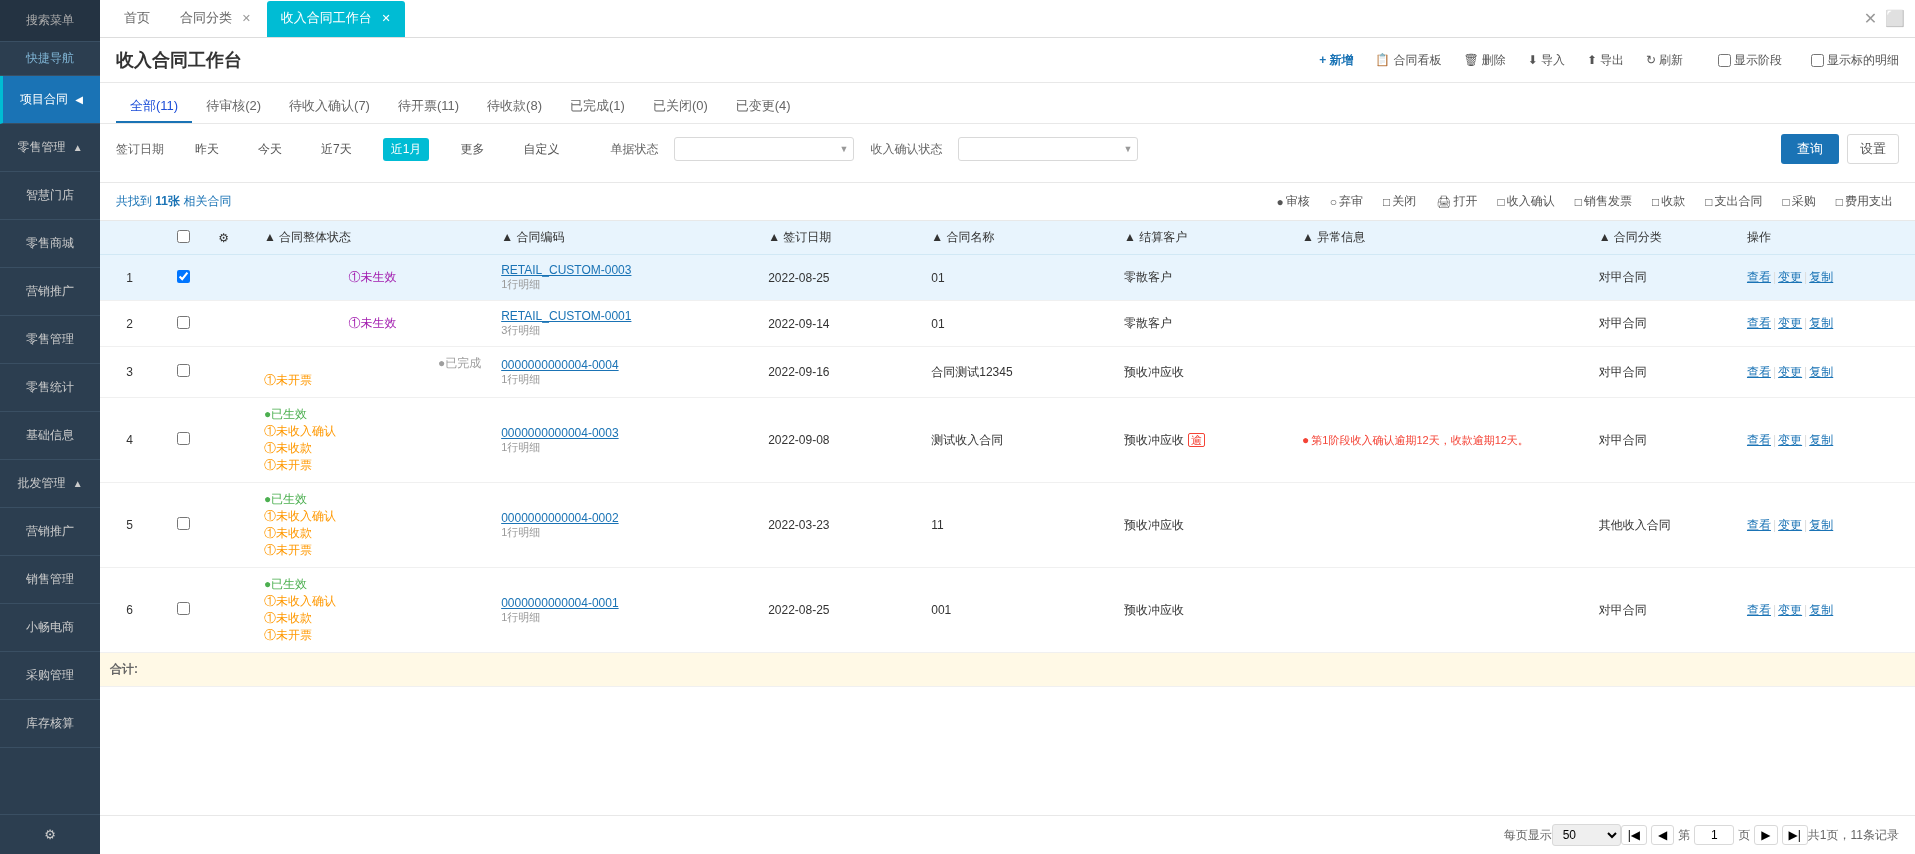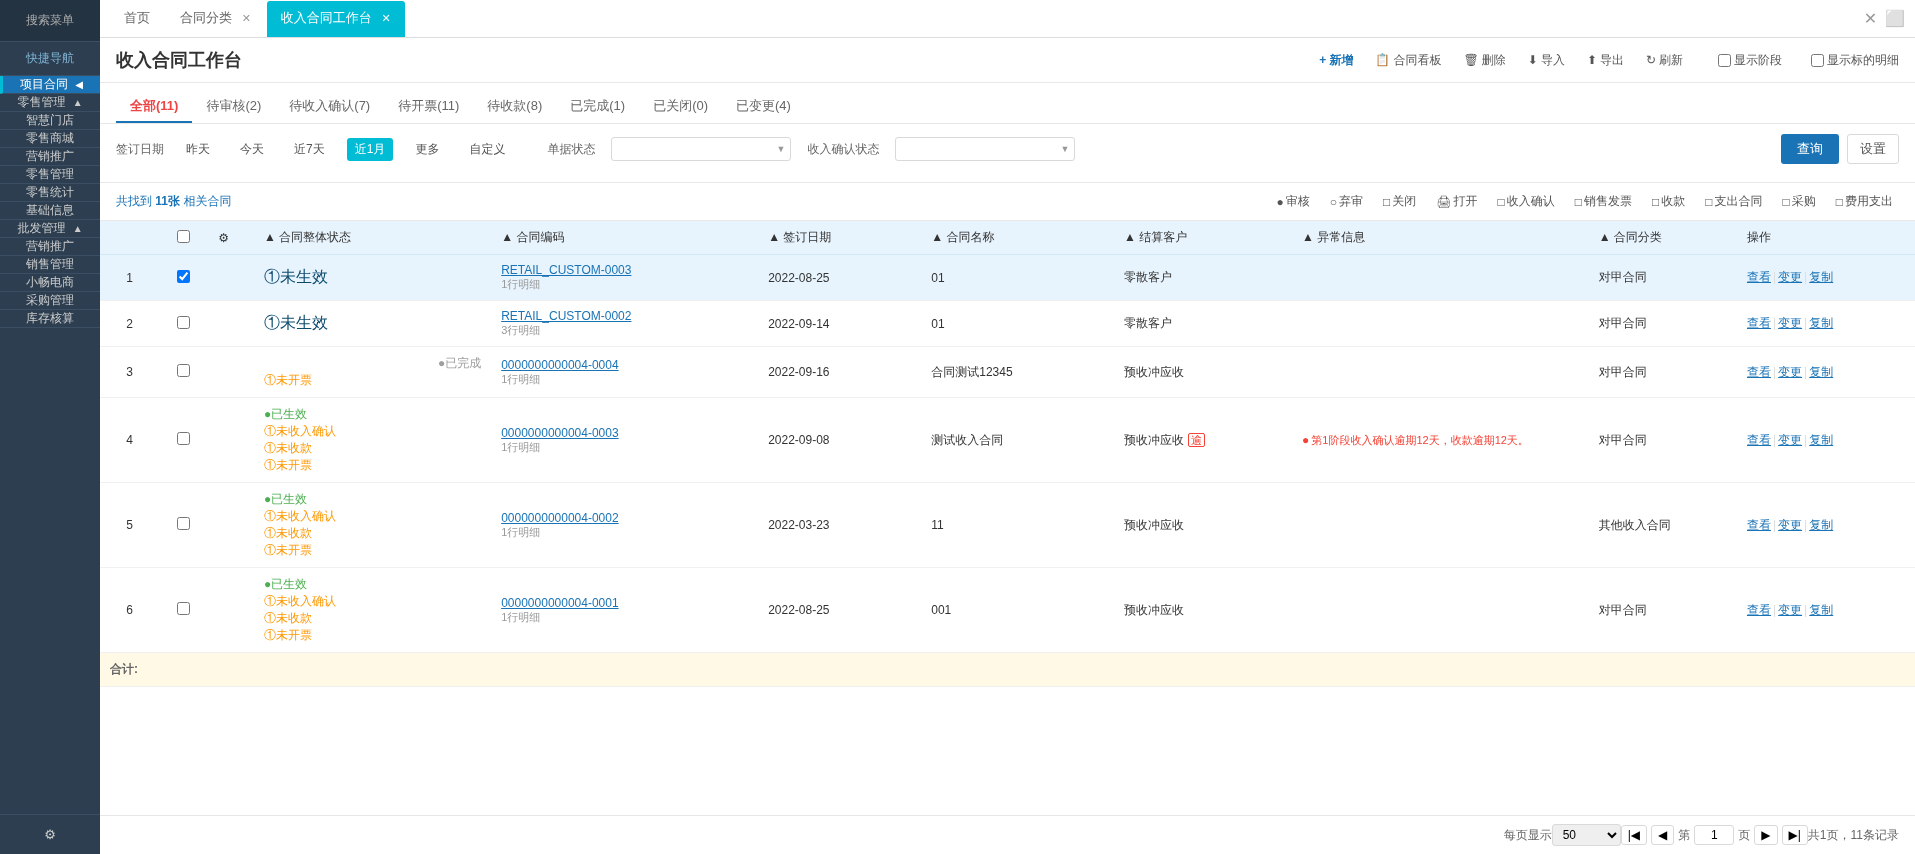--- a/index.html
+++ b/index.html
@@ -2,21 +2,21 @@
 <html><head>
   <meta charset="utf-8">
   <style>
     * { box-sizing: border-box; margin: 0; padding: 0; }
     body { font-family: 'Microsoft YaHei', Arial, sans-serif; font-size: 13px; background: #f0f2f5; color: #333; display: flex; height: 854px; overflow: hidden; }
 
     
     .sidebar { width: 100px; background: #2c3e50; display: flex; flex-direction: column; color: #ccc; flex-shrink: 0; }
     .sidebar-search { padding: 12px 8px; background: #243342; color: #aaa; font-size: 12px; text-align: center; cursor: pointer; border-bottom: 1px solid #3a4f63; }
     .sidebar-nav { padding: 8px; font-size: 12px; color: #7fb3d3; text-align: center; cursor: pointer; border-bottom: 1px solid #3a4f63; }
-    .sidebar-item { padding: 0 8px; text-align: center; font-size: 12px; color: #ccc; cursor: pointer; border-bottom: 1px solid #3a4f63; }
+    .sidebar-item { padding: 15px 8px; text-align: center; font-size: 12px; color: #ccc; cursor: pointer; border-bottom: 1px solid #3a4f63; }
     .sidebar-item.active { background: #1a73b5; color: #fff; border-left: 3px solid #00bcd4; }
     .sidebar-bottom { margin-top: auto; padding: 12px 8px; text-align: center; border-top: 1px solid #3a4f63; }
     .sidebar-arrow { display: inline-block; font-size: 10px; margin-left: 4px; }
 
     
     .main { flex: 1; display: flex; flex-direction: column; overflow: hidden; }
 
     
     .tabs-bar { background: #fff; display: flex; align-items: center; border-bottom: 1px solid #ddd; padding: 0 10px; height: 38px; }
     .tab { padding: 8px 14px; font-size: 13px; cursor: pointer; color: #666; border-bottom: 2px solid transparent; margin-right: 2px; }
@@ -30,25 +30,25 @@
     .page-header { background: #fff; padding: 10px 16px; display: flex; align-items: center; justify-content: space-between; border-bottom: 1px solid #e8e8e8; }
     .page-title { font-size: 18px; font-weight: bold; color: #333; }
     .header-actions { display: flex; align-items: center; gap: 10px; }
     .btn-action { display: flex; align-items: center; gap: 3px; font-size: 12px; color: #555; cursor: pointer; padding: 3px 6px; }
     .btn-new { color: #1a73b5; font-weight: bold; }
     .checkbox-label { display: flex; align-items: center; gap: 3px; font-size: 12px; color: #555; padding-left: 19px; }
 
     
     .sub-tabs { background: #fff; padding: 8px 16px 0; border-bottom: 1px solid #e8e8e8; display: flex; align-items: center; gap: 0; }
     .sub-tab { padding: 6px 14px; font-size: 13px; color: #666; cursor: pointer; border-bottom: 2px solid transparent; }
-    .sub-tab.active { color: #ef4444; border-bottom: 2px solid #1a73b5; font-weight: bold; }
+    .sub-tab.active { color: #1d4ed8; border-bottom: 2px solid #1a73b5; font-weight: normal; }
 
     
     .filter-area { background: #fff; padding: 10px 16px; border-bottom: 1px solid #e8e8e8; }
-    .filter-row { display: flex; align-items: center; gap: 14px; margin-bottom: 8px; }
+    .filter-row { display: flex; align-items: center; gap: 23px; margin-bottom: 8px; }
     .filter-label { font-size: 12px; color: #666; white-space: nowrap; }
     .date-btn { padding: 3px 8px; font-size: 12px; color: #555; cursor: pointer; border: none; background: none; }
     .date-btn.active { background: #00bcd4; color: #fff; border-radius: 3px; padding: 3px 8px; }
     .date-range { font-size: 12px; color: #999; }
     .filter-select { border: 1px solid #d9d9d9; border-radius: 3px; padding: 4px 24px 4px 8px; font-size: 12px; color: #555; background: #fff; cursor: pointer; min-width: 180px; appearance: none; }
     .filter-select-wrap { position: relative; display: inline-block; }
     .filter-select-wrap::after { content: '▼'; position: absolute; right: 6px; top: 50%; transform: translateY(-50%); font-size: 9px; color: #999; pointer-events: none; }
     .btn-query { background: #1a73b5; color: #fff; border: none; border-radius: 3px; padding: 5px 16px; font-size: 13px; cursor: pointer; }
     .btn-setting { background: #fff; color: #555; border: 1px solid #d9d9d9; border-radius: 3px; padding: 5px 12px; font-size: 13px; cursor: pointer; }
     .expand-btn { color: #1a73b5; font-size: 12px; cursor: pointer; display: flex; align-items: center; gap: 3px; }
@@ -60,21 +60,21 @@
     .record-count span { color: #1a73b5; }
     .action-btns { display: flex; align-items: center; gap: 8px; }
     .action-btn { font-size: 12px; color: #555; cursor: pointer; display: flex; align-items: center; gap: 2px; padding: 2px 6px; }
 
     
     table { width: 100%; border-collapse: collapse; font-size: 12px; }
     thead th { background: #e8f4fd; padding: 8px 10px; text-align: left; font-weight: normal; color: #333; border-bottom: 1px solid #d1e8f5; white-space: nowrap; position: sticky; top: 0; z-index: 1; }
     tbody tr { border-bottom: 1px solid #f0f0f0; }
     tbody tr.selected { background: #e8f4fd; }
     tbody td { padding: 8px 10px; color: #333; }
-    .status-invalid { color: #0c4a6e; font-size: 16px; }
+    .status-invalid { color: #a21caf; font-size: 12px; text-align: center; }
     .status-done { color: #9e9e9e; font-size: 12px; text-align: right; }
     .status-effective { color: #4caf50; font-size: 12px; }
     .status-no-confirm { color: #ff9800; font-size: 12px; }
     .status-no-receipt { color: #ff9800; font-size: 12px; }
     .status-no-invoice { color: #ff9800; font-size: 12px; }
     .link { color: #1a73b5; text-decoration: underline; cursor: pointer; font-size: 12px; }
     .sub-text { color: #999; font-size: 11px; }
     .op-link { color: #1a73b5; cursor: pointer; font-size: 12px; }
     .op-sep { color: #ddd; margin: 0 2px; }
     .error-msg { color: #f44336; font-size: 11px; }
@@ -333,21 +333,21 @@
               <td class="col-type">对甲合同</td>
               <td class="col-op"><a class="op-link" href="#">查看</a><span class="op-sep">|</span><a class="op-link" href="#">变更</a><span class="op-sep">|</span><a class="op-link" href="#">复制</a></td>
             </tr>
             <tr>
               <td class="col-no">2</td>
               <td class="col-cb"><input type="checkbox" style=""></td>
               <td></td>
               <td class="col-status">
                 <div class="status-invalid">①未生效</div>
               </td>
-              <td class="col-code"><a class="link" href="#">RETAIL_CUSTOM-0002</a><div class="sub-text">3行明细</div></td>
+              <td class="col-code"><a class="link" href="#">RETAIL_CUSTOM-0001</a><div class="sub-text">3行明细</div></td>
               <td class="col-date">2022-09-14</td>
               <td class="col-name">01</td>
               <td class="col-customer">零散客户</td>
               <td class="col-error"></td>
               <td class="col-type">对甲合同</td>
               <td class="col-op"><a class="op-link" href="#">查看</a><span class="op-sep">|</span><a class="op-link" href="#">变更</a><span class="op-sep">|</span><a class="op-link" href="#">复制</a></td>
             </tr>
             <tr>
               <td class="col-no">3</td>
               <td class="col-cb"><input type="checkbox" style=""></td>

